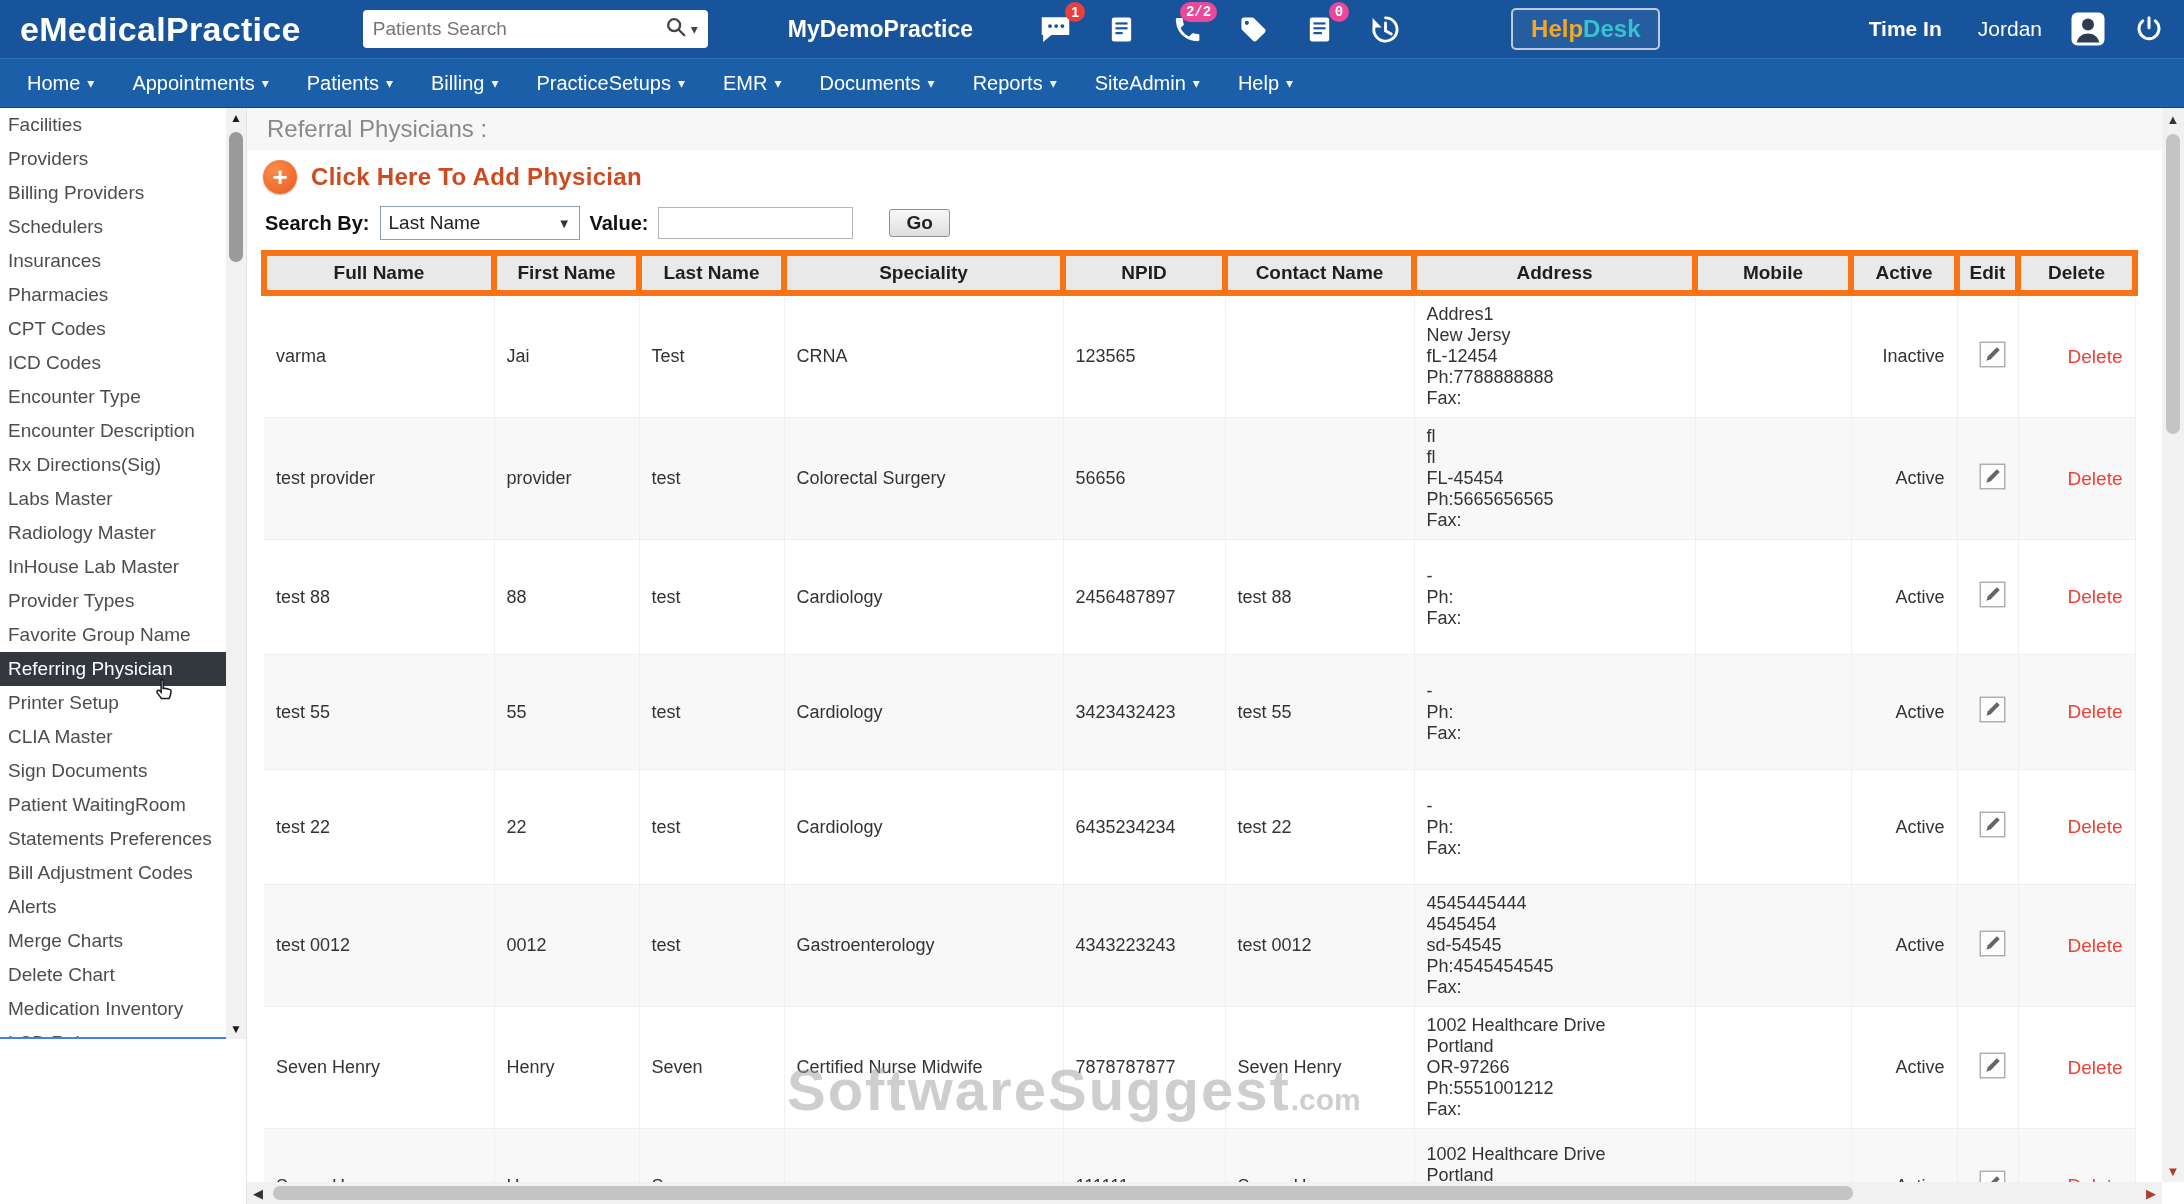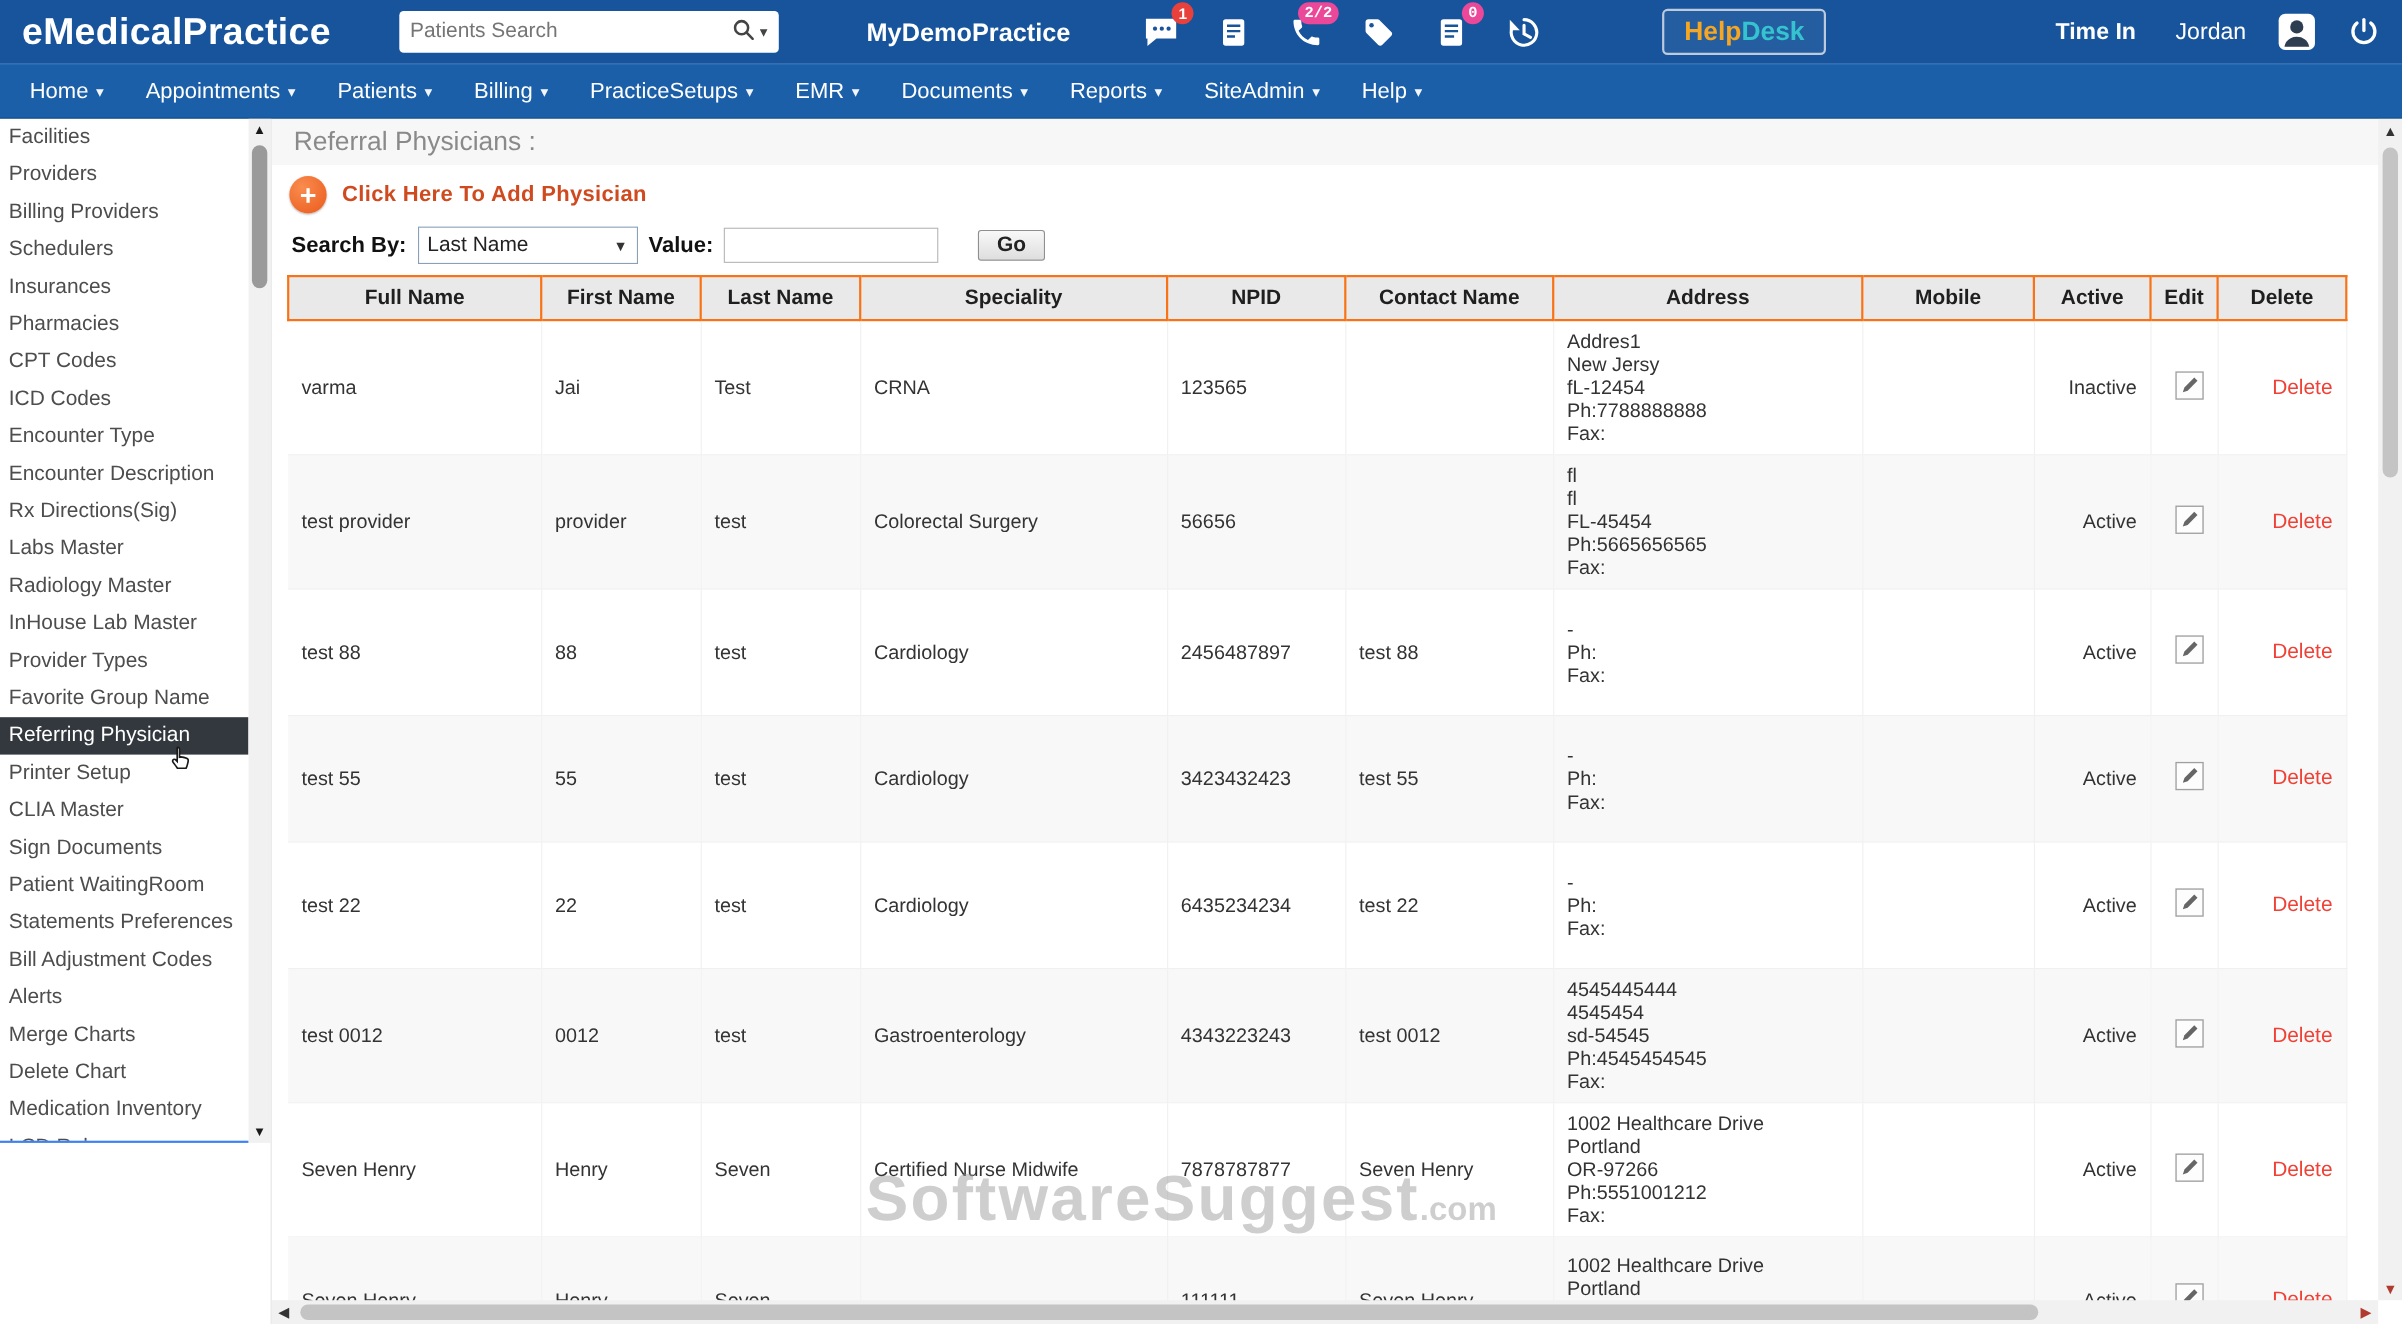--- a/index.html
+++ b/index.html
@@ -59,38 +59,38 @@
   .main { flex:1; position:relative; background:#fff; border-left:1px solid #e3e3e3;
     overflow:hidden; }
   .page-title-strip { height:42px; background:#f7f7f7; display:flex; align-items:center;
     padding:0 20px; }
   .page-title { font-size:24px; color:#8a8a8a; }
   .add-row { display:flex; align-items:center; gap:14px; padding:10px 0 6px 16px; }
   .add-plus { width:34px; height:34px; border-radius:50%;
     background:radial-gradient(circle at 35% 30%, #f98c4e, #ea5a1b); color:#fff;
     font-size:26px; font-weight:bold; display:flex; align-items:center;
     justify-content:center; cursor:pointer; box-shadow:0 1px 2px rgba(0,0,0,.3); }
-  .add-label { font-size:20px; font-weight:bold; color:#cf4a1f; cursor:pointer;
+  .add-label { font-size:24px; font-weight:bold; color:#cf4a1f; cursor:pointer;
     letter-spacing:.3px; }
   .search-row { display:flex; align-items:center; padding:6px 0 10px 18px; gap:10px; }
   .search-row .lbl { font-size:20px; font-weight:bold; color:#111; }
   .fake-select { width:200px; height:34px; border:1px solid #8aa0b8; background:#fff;
     display:flex; align-items:center; justify-content:space-between; padding:0 8px;
     font-size:19px; color:#222; cursor:pointer; }
   .fake-select .caret { font-size:13px; color:#333; }
   .value-input { width:195px; height:32px; border:1px solid #b5b5b5; font-size:19px;
     padding:0 6px; font-family:inherit; color:#333; outline:none; }
   .go-btn { margin-left:26px; height:28px; padding:0 16px; font-size:19px;
     font-weight:bold; color:#222; background:linear-gradient(#f8f8f8,#dedede);
     border:1px solid #8f8f8f; border-radius:3px; cursor:pointer; font-family:inherit; }
 
   
   .table-wrap { padding-left:14px; }
   table { border-collapse:collapse; width:1871px; table-layout:fixed; }
-  thead th { background:#e9e9e9; border:2px solid #f97316; font-size:19px;
+  thead th { background:#e9e9e9; border:6px solid #f97316; font-size:19px;
     font-weight:bold; color:#1f1f1f; height:40px; text-align:center; }
   tbody tr { height:115px; }
   tbody tr:nth-child(even) { background:#f8f8f8; }
   tbody td { font-size:18px; color:#333; padding:8px 12px; vertical-align:middle;
     border-right:1px solid #f0f0f0; border-bottom:1px solid #f0f0f0; overflow:hidden; }
   td.addr div { line-height:21px; }
   td.c-active, td.c-edit, td.c-del { text-align:right; }
   .edit-btn { display:inline-block; cursor:pointer; }
   .del-link { color:#ef4136; cursor:pointer; text-decoration:none; font-size:19px; }
 

